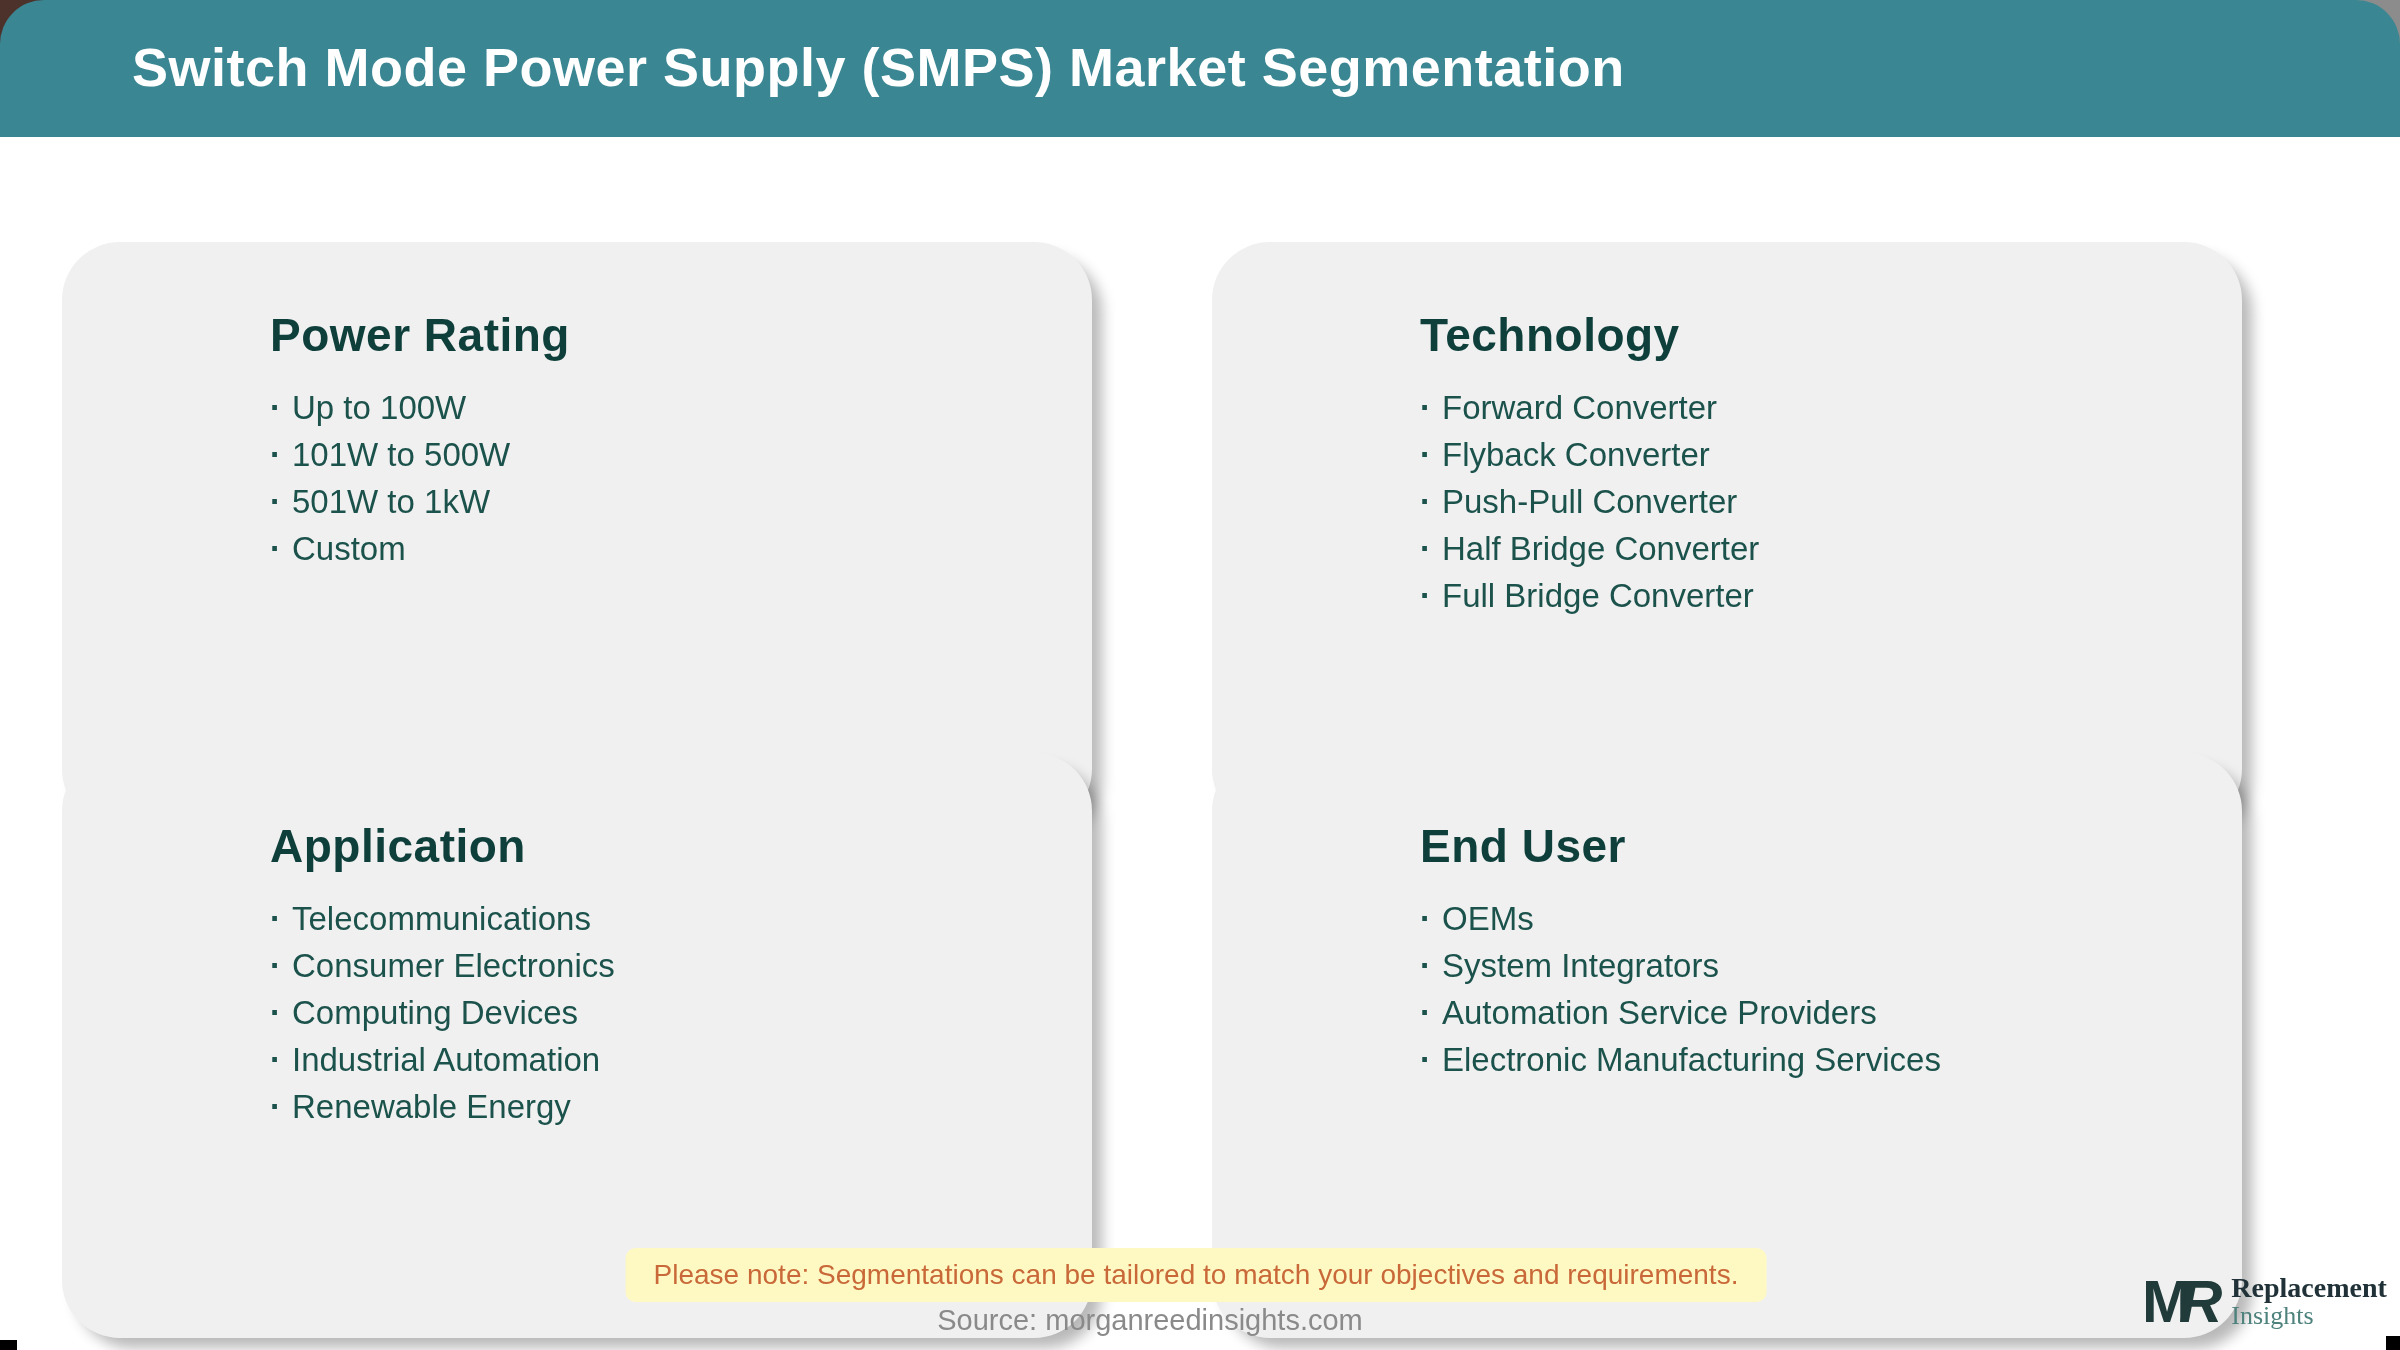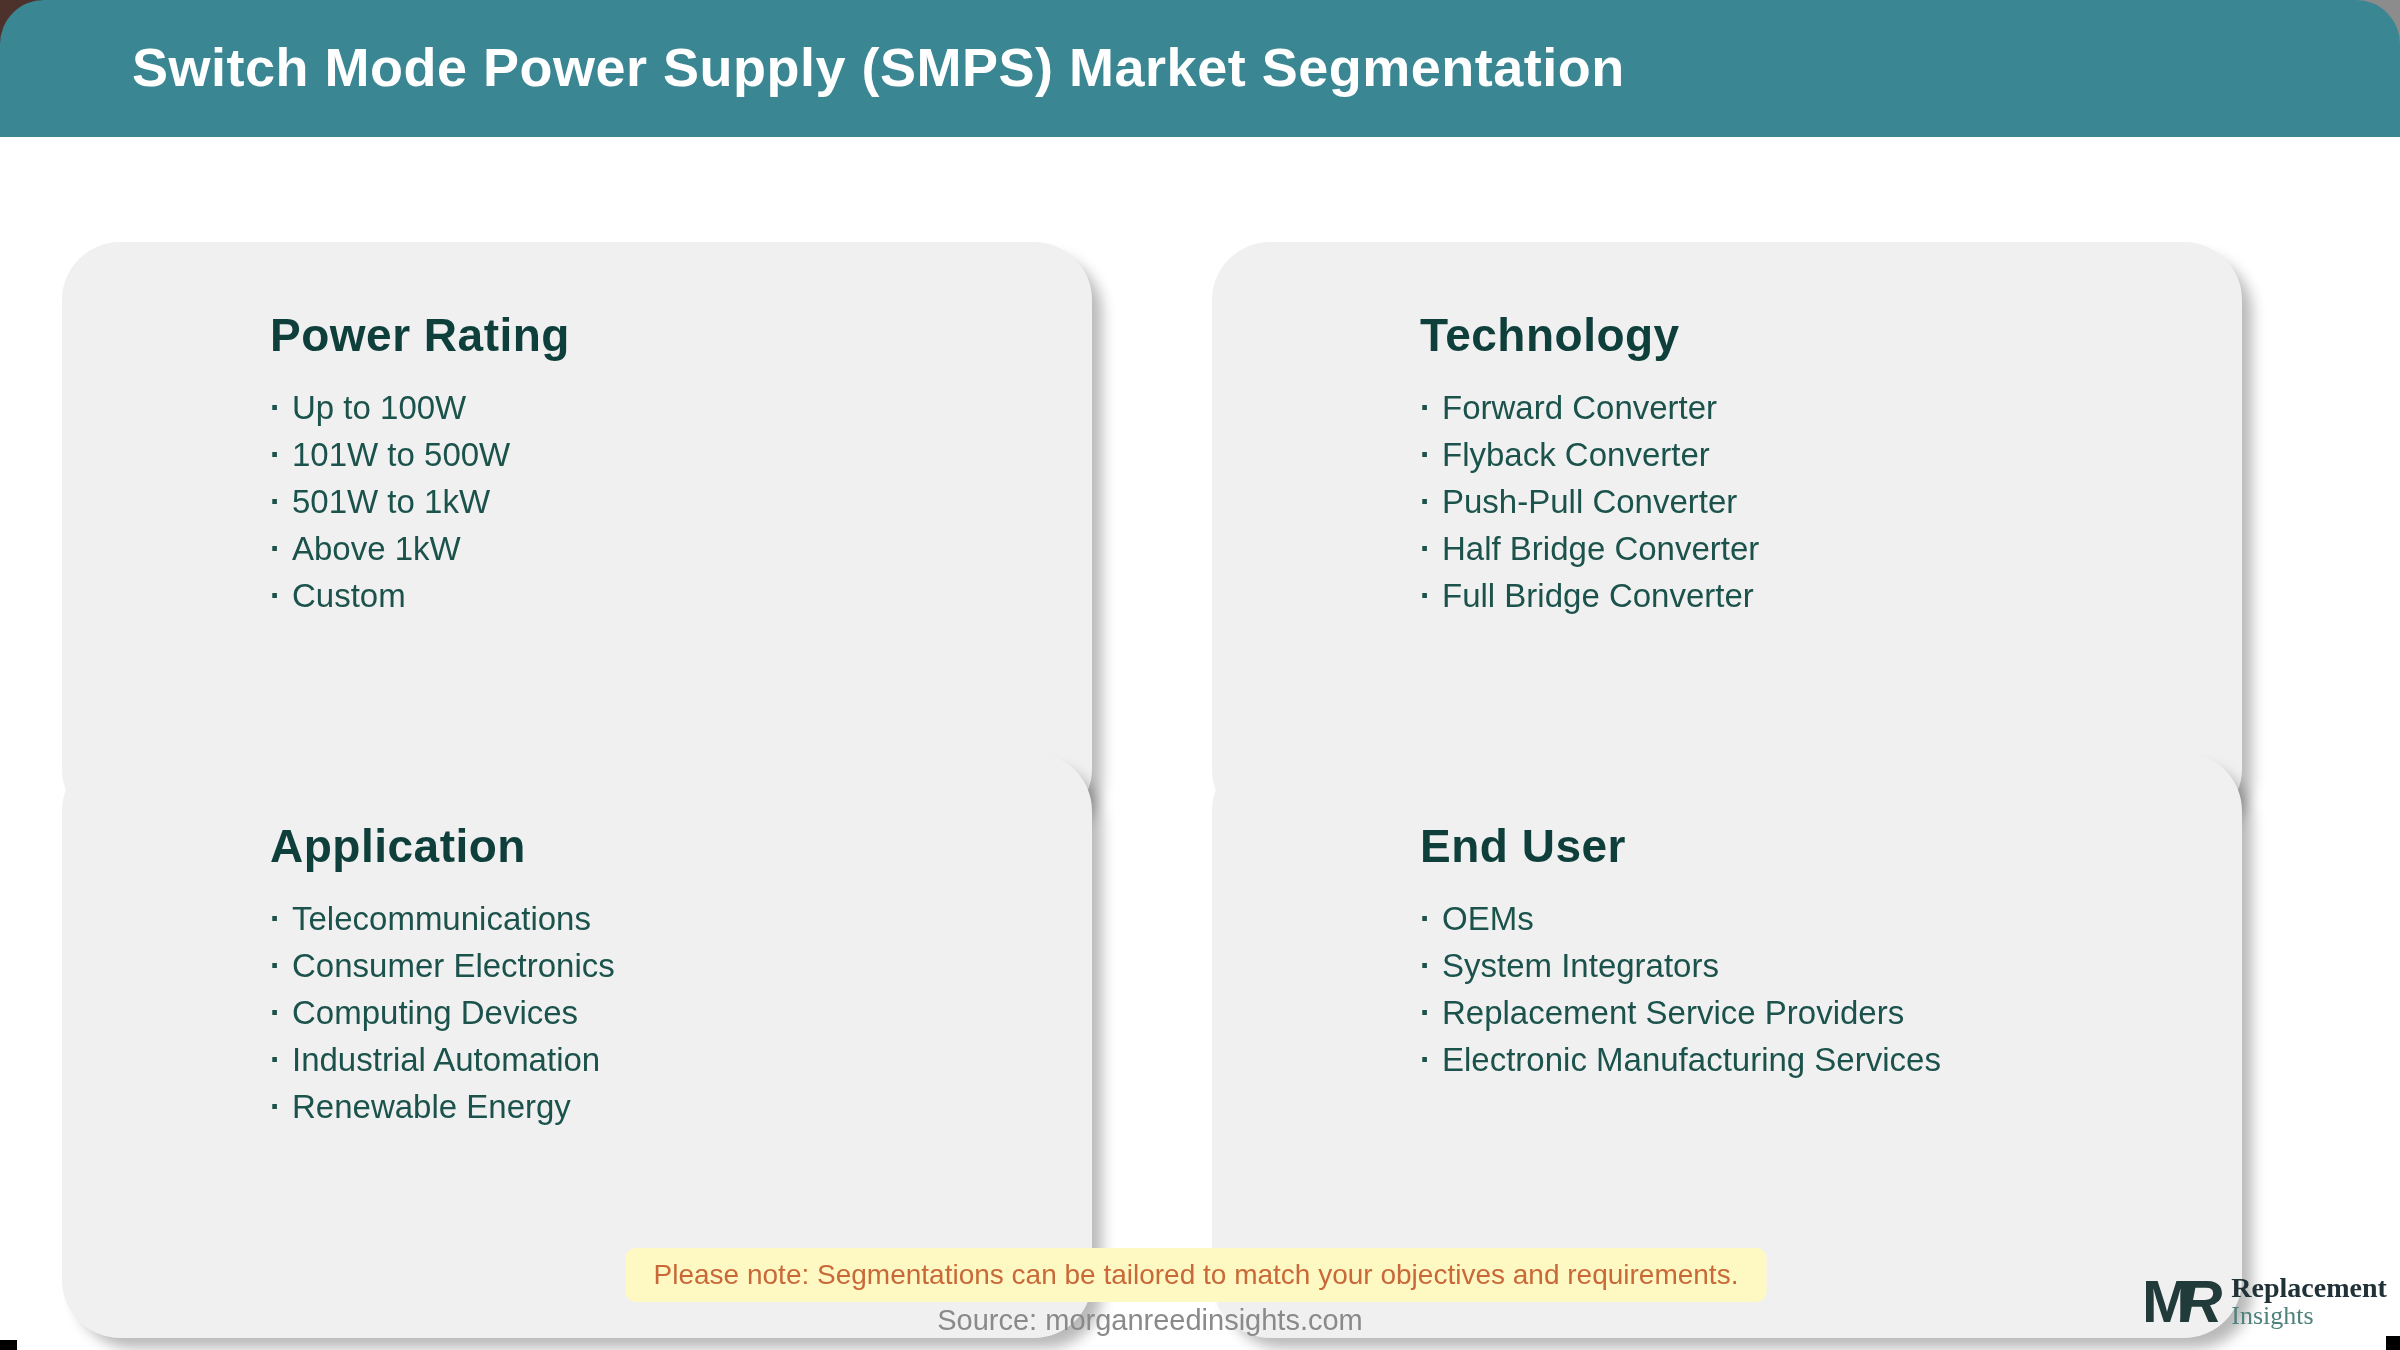--- a/index.html
+++ b/index.html
@@ -135,21 +135,20 @@
 <div class="header">
   <div class="title">Switch Mode Power Supply (SMPS) Market Segmentation</div>
 </div>
 
 <div class="card c1">
   <h2>Power Rating</h2>
   <ul>
       <li><span class="dot">·</span><span>Up to 100W</span></li>
       <li><span class="dot">·</span><span>101W to 500W</span></li>
       <li><span class="dot">·</span><span>501W to 1kW</span></li>
-      <li><span class="dot">·</span><span>Above 1kW</span></li>
       <li><span class="dot">·</span><span>Custom</span></li>
     </ul>
 </div>
 
 <div class="card c2">
   <h2>Technology</h2>
   <ul>
       <li><span class="dot">·</span><span>Forward Converter</span></li>
       <li><span class="dot">·</span><span>Flyback Converter</span></li>
       <li><span class="dot">·</span><span>Push-Pull Converter</span></li>
@@ -167,21 +166,21 @@
       <li><span class="dot">·</span><span>Industrial Automation</span></li>
       <li><span class="dot">·</span><span>Renewable Energy</span></li>
     </ul>
 </div>
 
 <div class="card c4">
   <h2>End User</h2>
   <ul>
       <li><span class="dot">·</span><span>OEMs</span></li>
       <li><span class="dot">·</span><span>System Integrators</span></li>
-      <li><span class="dot">·</span><span>Replacement Service Providers</span></li>
+      <li><span class="dot">·</span><span>Automation Service Providers</span></li>
       <li><span class="dot">·</span><span>Electronic Manufacturing Services</span></li>
     </ul>
 </div>
 
 <div class="note-bar">
   <span class="note-text">Please note: Segmentations can be tailored to match your objectives and requirements.</span>
 </div>
 
 <div class="source-line">Source: morganreedinsights.com</div>
 

